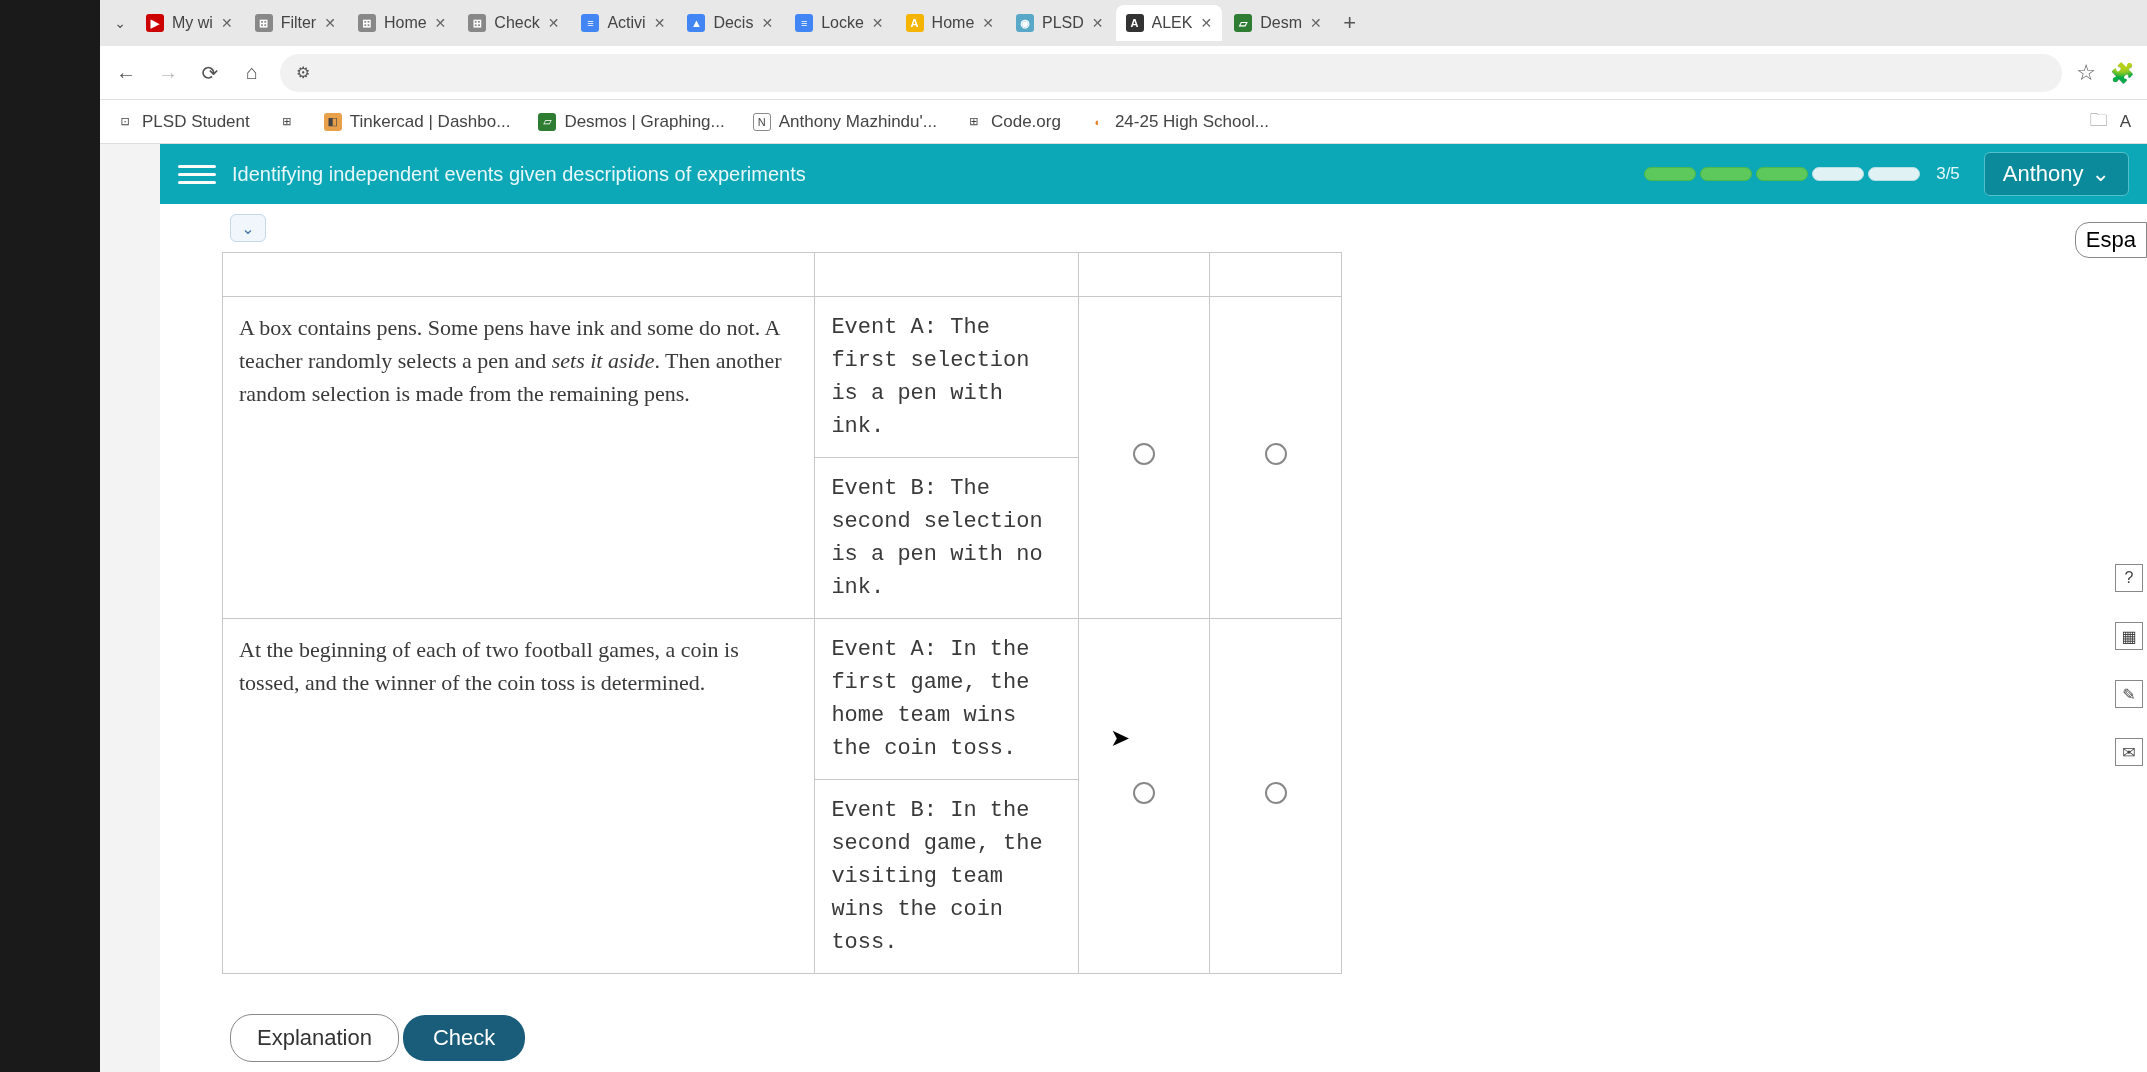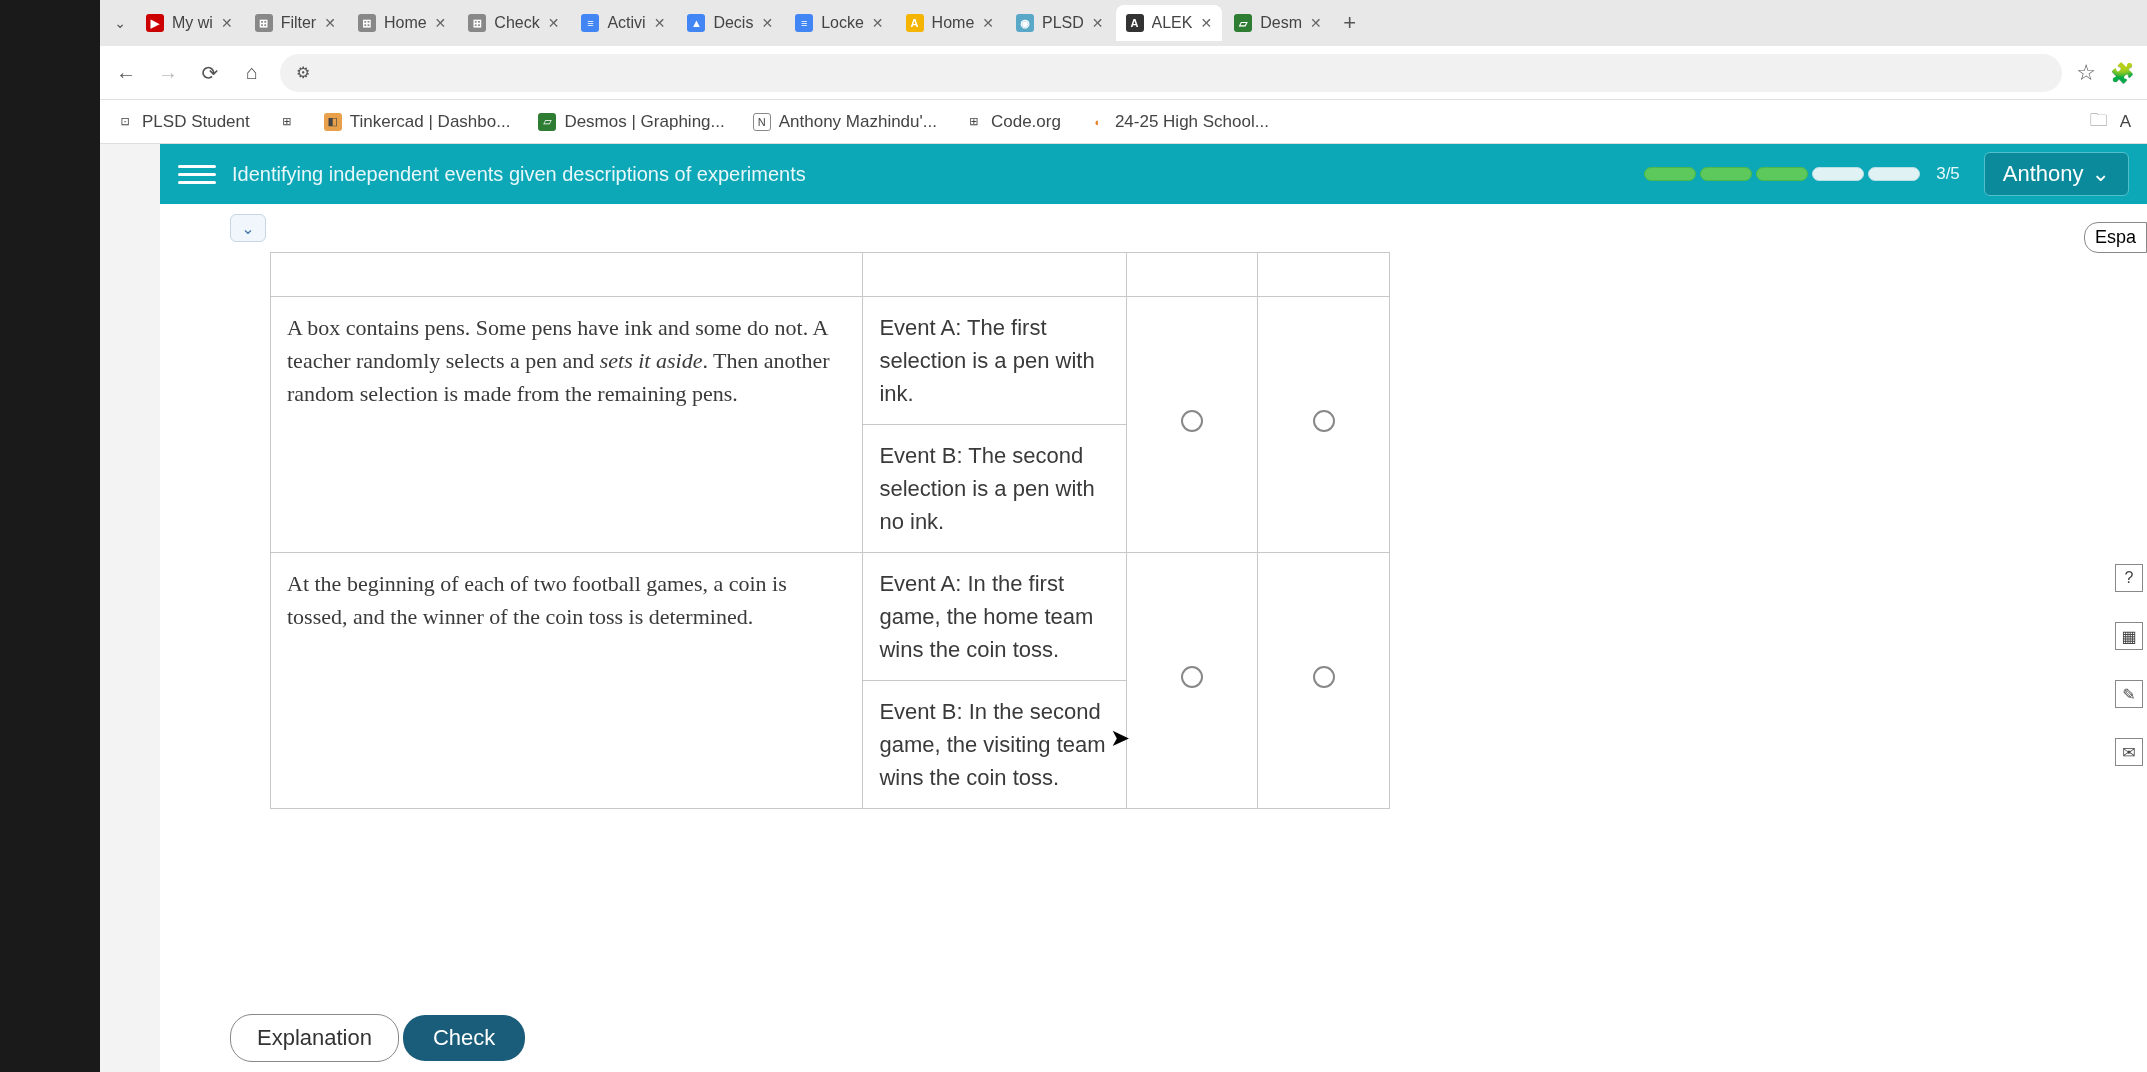--- a/index.html
+++ b/index.html
@@ -230,21 +230,21 @@
       position: relative;
       height: calc(100% - 204px);
     }
     .espanol-btn {
       position: absolute;
       right: 0;
       top: 18px;
       border: 1px solid #888;
       border-radius: 14px 0 0 14px;
       padding: 4px 10px;
-      font-size: 18px;
+      font-size: 22px;
       background: white;
     }
     .collapse-row {
       display: flex;
       align-items: center;
       padding: 10px 0 10px 70px;
     }
     .collapse-chevron {
       width: 36px;
       height: 28px;
@@ -252,35 +252,35 @@
       border-radius: 6px;
       background: #f0f6fc;
       display: flex;
       align-items: center;
       justify-content: center;
       color: #4a7bb0;
       font-size: 16px;
     }
     
     .q-table {
-      margin-left: 110px;
+      margin-left: 62px;
       width: 1120px;
       border-collapse: collapse;
     }
     .q-table td {
       border: 1px solid #c8c8c8;
       padding: 14px 16px;
       font-size: 22px;
       color: #3a3a3a;
       vertical-align: top;
       line-height: 1.5;
     }
     .q-table .top-gap td { height: 44px; padding: 0; }
     .exp-col { width: 540px; font-family: Georgia, serif; }
-    .ev-col { width: 240px; font-family: Liberation Sans, sans-serif; }
+    .ev-col { width: 240px; font-family: Liberation Mono, monospace; }
     .radio-col { width: 120px; text-align: center; vertical-align: middle !important; }
     .radio-circle {
       width: 22px;
       height: 22px;
       border: 2px solid #888;
       border-radius: 50%;
       display: inline-block;
       background: white;
     }
     .italic { font-style: italic; }

